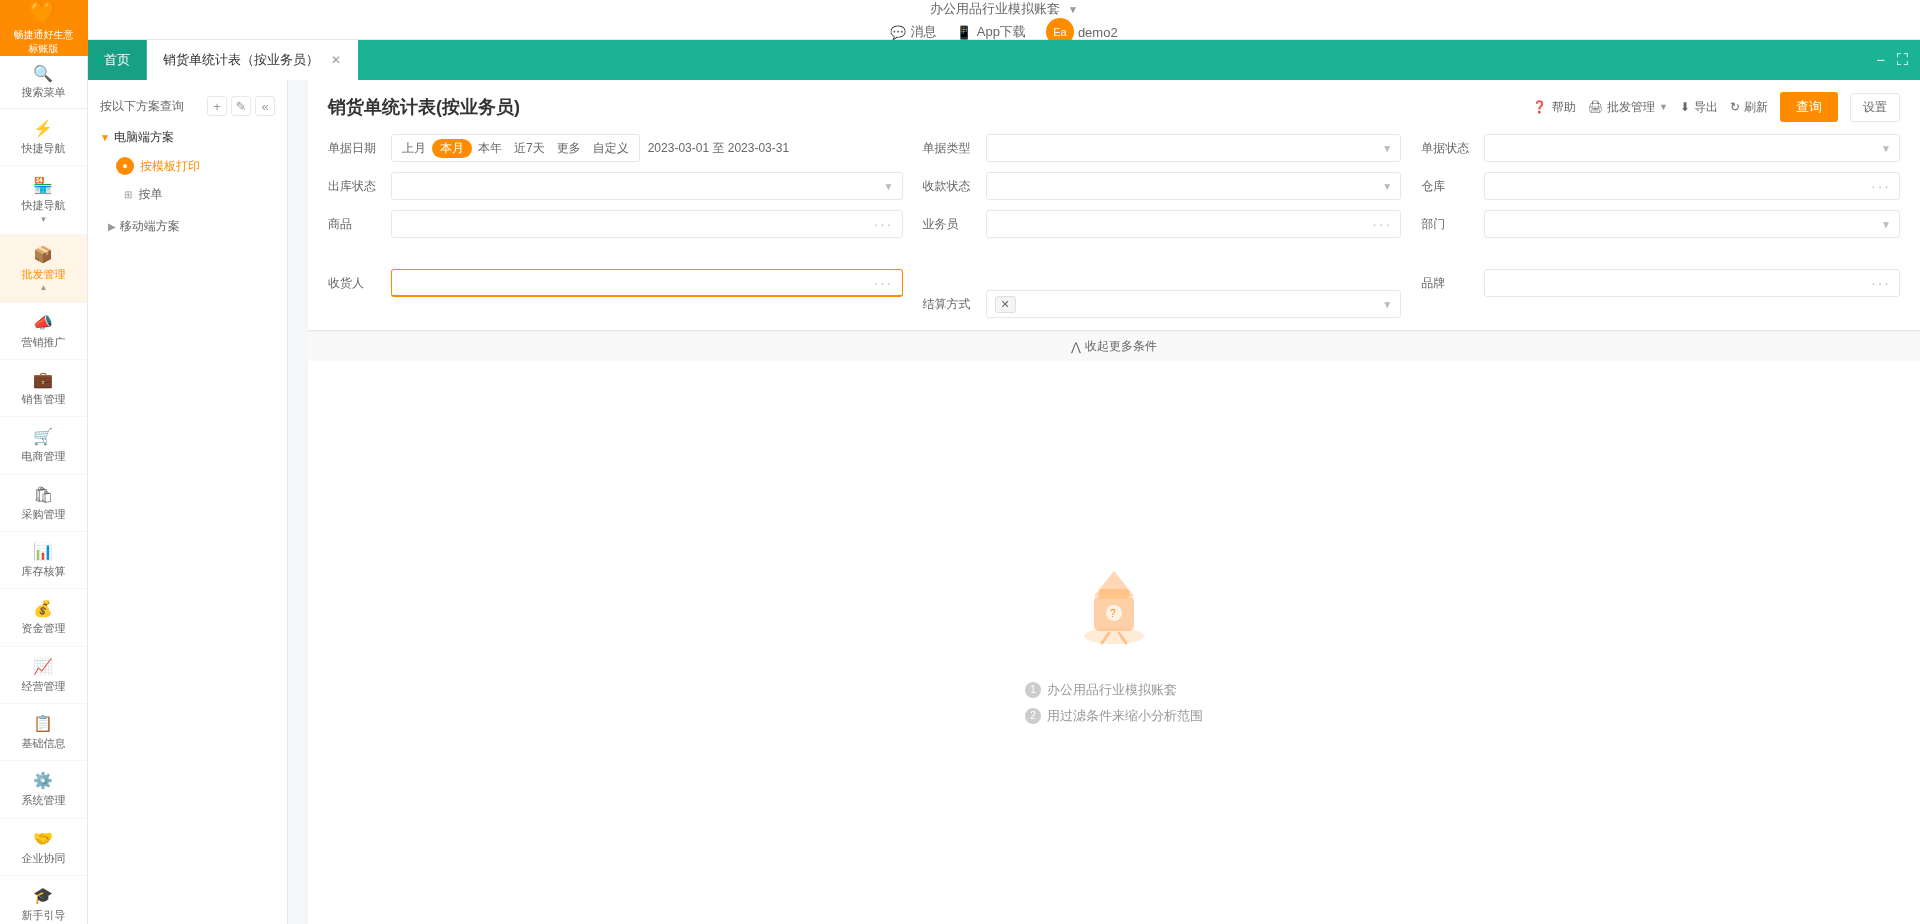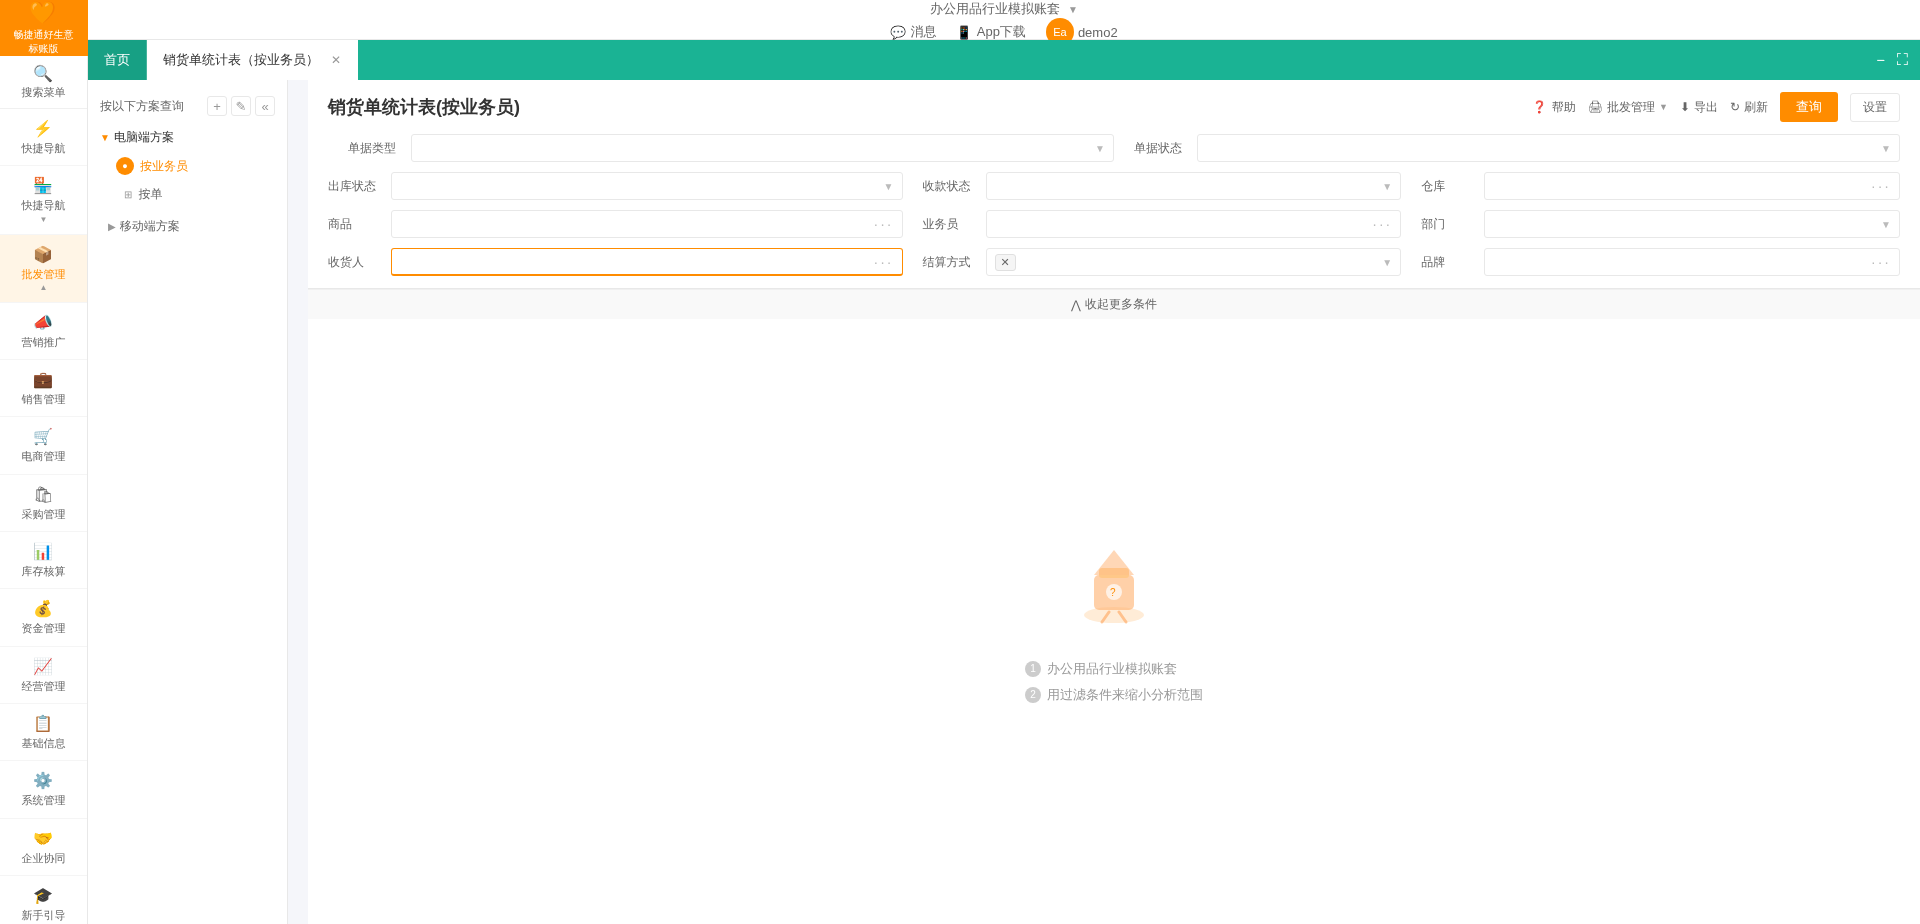--- a/index.html
+++ b/index.html
@@ -217,21 +217,21 @@
           <div class="action-btn">«</div>
         </div>
       </div>
       <div class="scheme-group">
         <div class="scheme-group-header">
           <span class="arrow">▼</span>
           <span>电脑端方案</span>
         </div>
         <div class="scheme-item active">
           <div class="item-icon">●</div>
-          <span>按业务员</span>
+          <span>按模板打印</span>
         </div>
         <div class="sub-scheme-item">
           <span class="sub-icon">⊞</span>
           <span>按单</span>
         </div>
       </div>
       <div class="mobile-group">
         <span class="arrow">▶</span>
         <span>移动端方案</span>
       </div>
@@ -265,20 +265,34 @@
             </button>
             <button class="page-action-btn secondary">
               <span>设置</span>
             </button>
           </div>
         </div>
 
         <div class="filter-area" style="padding: 0 0 8px 0;">
 
           <div class="filter-row">
+            <div class="filter-item" style="flex: 1.2;">
+              <span class="filter-label">单据日期</span>
+              <div style="display:flex; align-items:center; gap:0; flex:1;">
+                <div style="display:flex; align-items:center; border:1px solid #e8e8e8; border-radius:3px; height:28px; padding:0 4px; gap:0;">
+                  <span style="font-size:12px; color:#666; padding:0 6px; cursor:pointer;">上月</span>
+                  <span style="font-size:12px; background:#ff8c00; color:#fff; border-radius:10px; padding:1px 8px; cursor:pointer;">本月</span>
+                  <span style="font-size:12px; color:#666; padding:0 6px; cursor:pointer;">本年</span>
+                  <span style="font-size:12px; color:#666; padding:0 6px; cursor:pointer;">近7天</span>
+                  <span style="font-size:12px; color:#666; padding:0 6px; cursor:pointer;">更多</span>
+                  <span style="font-size:12px; color:#666; padding:0 6px; cursor:pointer;">自定义</span>
+                </div>
+                <span style="font-size:12px; color:#666; margin-left:8px; white-space:nowrap;">2023-03-01 至 2023-03-31</span>
+              </div>
+            </div>
             <div class="filter-separator"></div>
             <div class="filter-item" style="flex:1;">
               <span class="filter-label">单据类型</span>
               <div class="filter-input">
                 <span class="placeholder"></span>
                 <span class="arrow">▼</span>
               </div>
             </div>
             <div class="filter-separator"></div>
             <div class="filter-item" style="flex:1;">
@@ -344,21 +358,21 @@
 
           <div class="filter-row" style="margin-bottom:4px;">
             <div class="filter-item" style="flex:1.2;">
               <span class="filter-label">收货人</span>
               <div class="filter-input active" style="border-color:#ff8c00; border-bottom:2px solid #ff8c00;">
                 <span class="placeholder"></span>
                 <span class="dots">···</span>
               </div>
             </div>
             <div class="filter-separator"></div>
-            <div class="filter-item" style="flex:1;">
+            <div class="filter-item" style="flex:1;margin-top:42px;">
               <span class="filter-label">结算方式</span>
               <div class="filter-input" style="display:flex; align-items:center; gap:4px;">
                 <span style="background:#f5f5f5; border:1px solid #e0e0e0; border-radius:3px; padding:1px 5px; font-size:11px; color:#666; display:flex; align-items:center; gap:2px;">
                   ✕
                 </span>
                 <span class="arrow">▼</span>
               </div>
             </div>
             <div class="filter-separator"></div>
             <div class="filter-item" style="flex:1;">

